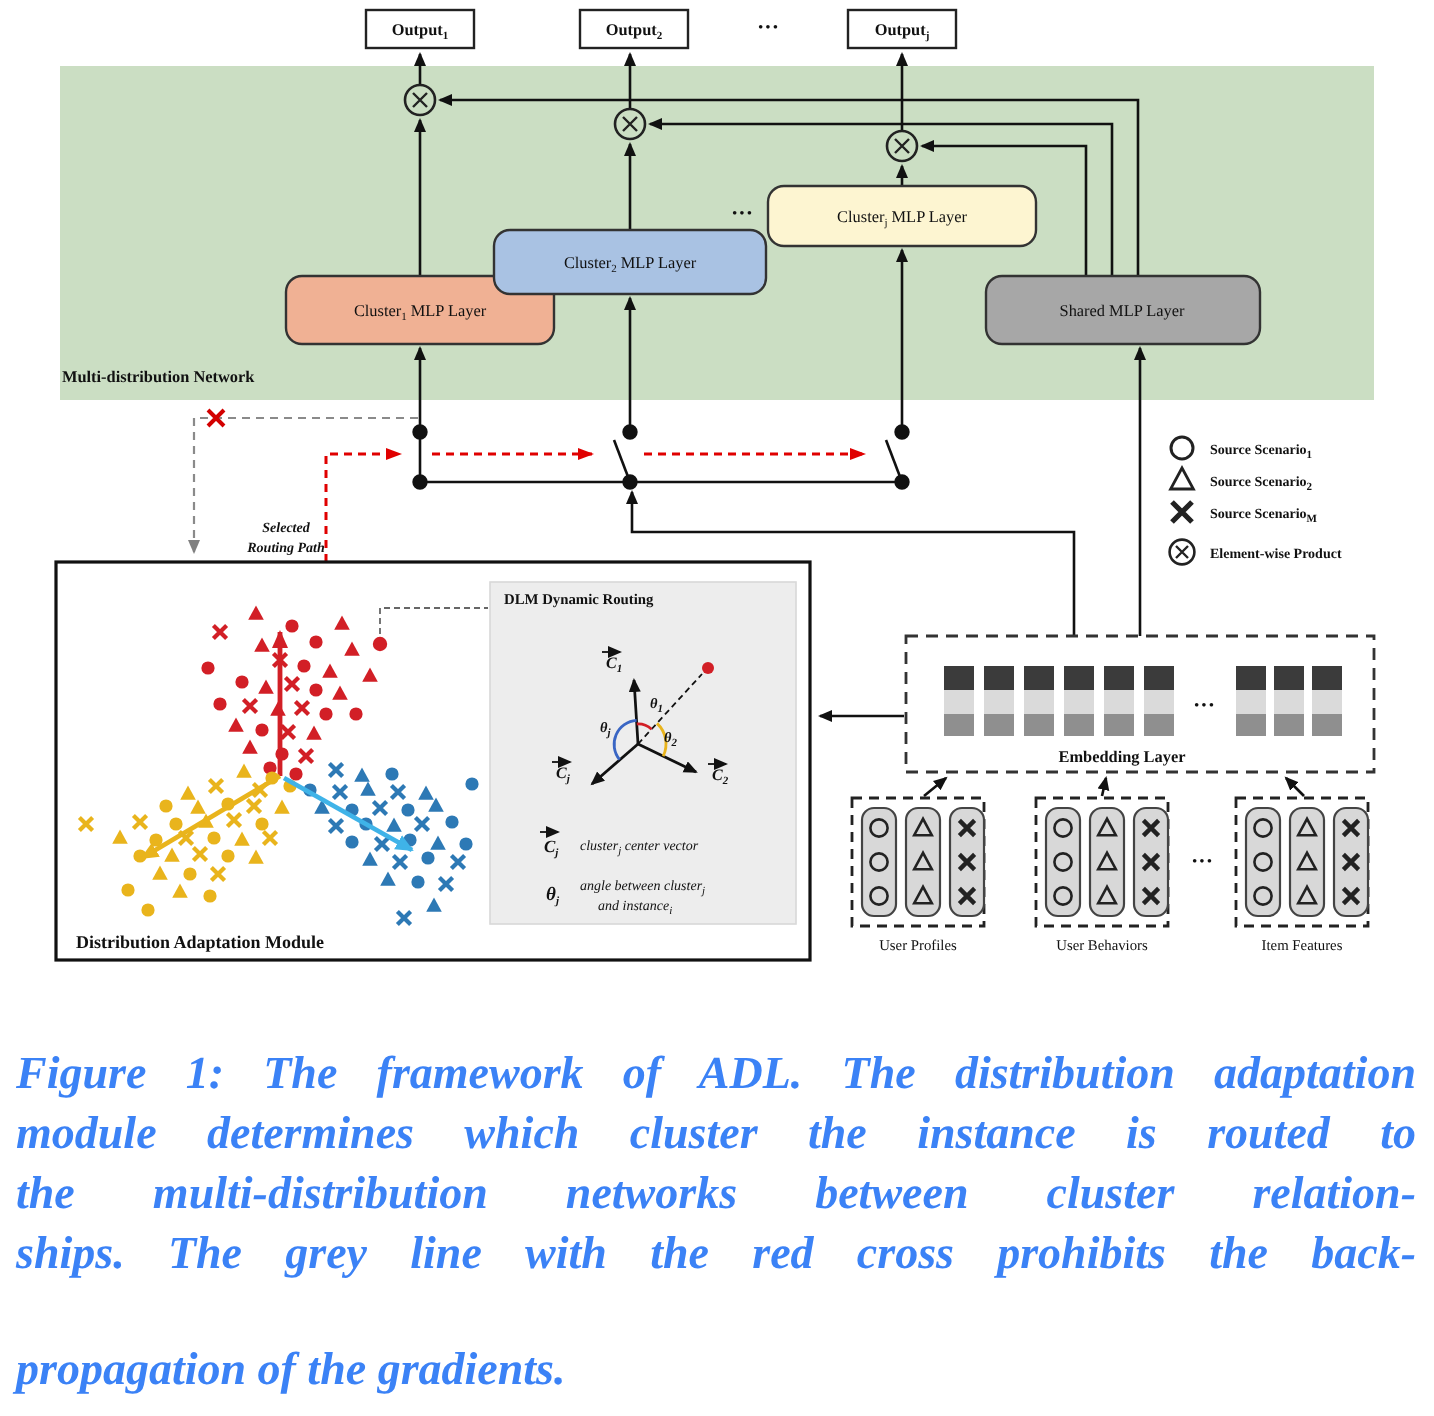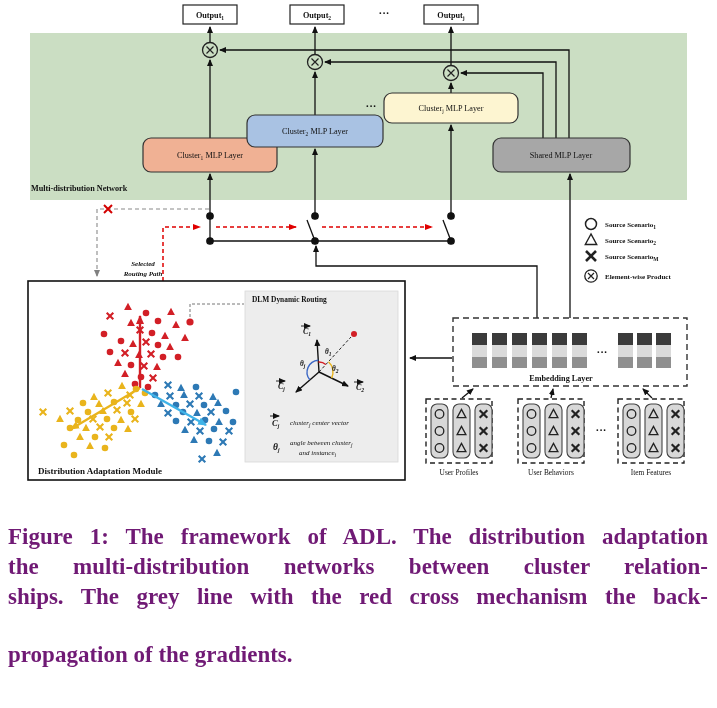--- a/index.html
+++ b/index.html
@@ -2,23 +2,23 @@
 <html><head>
 <meta charset="utf-8">
 <style>
   html,body{margin:0;padding:0;background:#ffffff;}
   body{width:717px;font-family:"Liberation Serif",serif;}
   #fig{display:block;}
   svg text{font-family:"Liberation Serif",serif;fill:#111;}
   .bold{font-weight:bold;}
   .ital{font-style:italic;}
   .sub{font-size:5.5px;}
-  .caption{padding:0 9px 0 8px;margin-top:22px;color:#701a75;
+  .caption{padding:0 9px 0 8px;margin-top:22px;color:#3b82f6;
            font-family:"Liberation Serif",serif;font-weight:bold;
-           font-size:23px;line-height:30px;}
+           font-size:23px;line-height:30px;font-style:italic;}
   .cap-line{text-align:justify;text-align-last:justify;white-space:normal;}
   .cap-line.last{text-align-last:left;margin-top:28px;}
 </style>
 </head>
 <body>
 
 <svg id="fig" width="717" height="500" viewBox="0 0 717 500">
   <defs>
     <marker id="mB" markerUnits="userSpaceOnUse" markerWidth="8" markerHeight="8" refX="6" refY="3" orient="auto">
       <path d="M0,0 L7,3 L0,6 Z" fill="#111"></path>
@@ -408,16 +408,17 @@
     <line x1="652" y1="398" x2="643" y2="389" marker-end="url(#mB)"></line>
   </g>
   <text x="459" y="475" font-size="7.4" text-anchor="middle">User Profiles</text>
   <text x="551" y="475" font-size="7.4" text-anchor="middle">User Behaviors</text>
   <text x="651" y="475" font-size="7.4" text-anchor="middle">Item Features</text>
   <text class="bold" x="601" y="434" font-size="11" text-anchor="middle">···</text>
 </svg>
 
 <div class="caption">
   <div class="cap-line">Figure 1: The framework of ADL. The distribution adaptation</div>
+  <div class="cap-line">module determines which cluster the instance is routed to</div>
   <div class="cap-line">the multi-distribution networks between cluster relation-</div>
-  <div class="cap-line">ships. The grey line with the red cross mechanism the back-</div>
+  <div class="cap-line">ships. The grey line with the red cross prohibits the back-</div>
   <div class="cap-line last">propagation of the gradients.</div>
 </div>
 
 </body></html>

